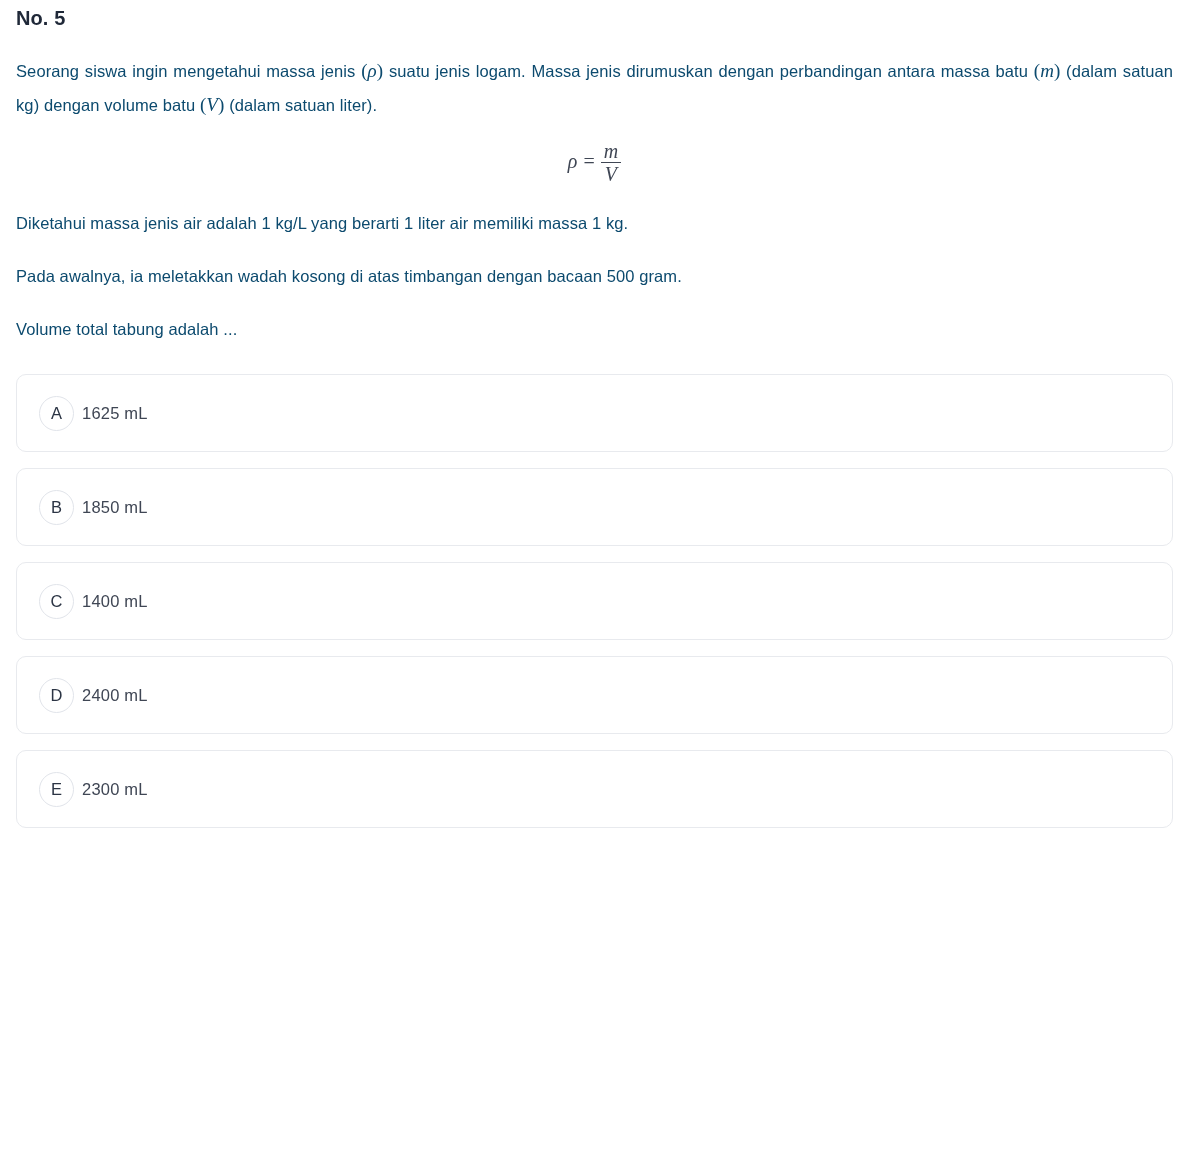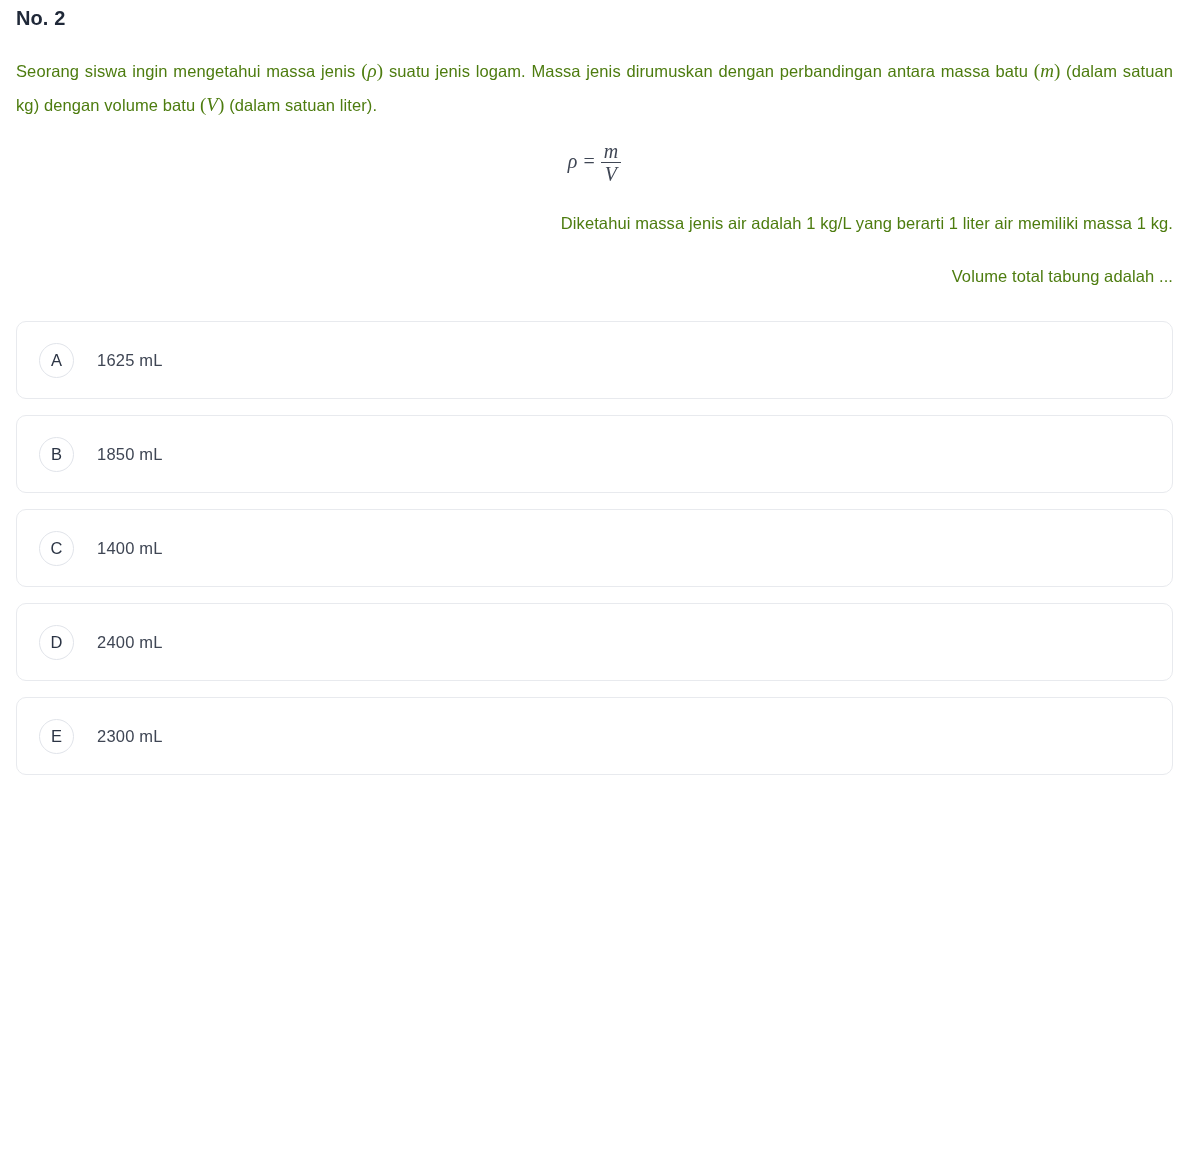--- a/index.html
+++ b/index.html
@@ -33,29 +33,29 @@
     line-height: 28px;
   }
 
   .body-block {
     margin-top: 22px;
   }
 
   .para {
     font-size: 16.5px;
     line-height: 33px;
-    color: #4d7c0f;
+    color: #0c4a6e;
     text-align: justify;
     text-justify: inter-word;
     margin: 0 0 20px 0;
     letter-spacing: 0.1px;
   }
   .para:last-child { margin-bottom: 10px; }
 
-  .para-plain { text-align: right; }
+  .para-plain { text-align: left; }
 
   
   .math-display {
     text-align: center;
     margin: 18px 0 22px 0;
     font-family: "Liberation Serif", "DejaVu Serif", serif;
     font-size: 20px;
     color: #3f4654;
   }
   .mi {
@@ -153,48 +153,49 @@
     border: 1px solid #e1e4ea;
     display: flex;
     align-items: center;
     justify-content: center;
     font-size: 16.5px;
     color: #2b3444;
     background: #fff;
   }
 
   .option-text {
-    margin-left: 23px;
+    margin-left: 8px;
     font-size: 16.5px;
     color: #3f4654;
     letter-spacing: 0.2px;
   }
 </style>
 </head>
 <body>
 
 <div class="page">
 
-  <h1 class="question-title">No. 2</h1>
+  <h1 class="question-title">No. 5</h1>
 
   <div class="body-block">
 
     <p class="para"><span>Seorang siswa ingin mengetahui massa jenis </span><span class="paren-var">(<i>ρ</i>)</span><span> suatu jenis logam. Massa jenis dirumuskan dengan perbandingan antara massa batu </span><span class="paren-var">(<i>m</i>)</span><span> (dalam satuan kg) dengan volume batu </span><span class="paren-var">(<i>V</i>)</span><span> (dalam satuan liter).</span></p>
 
     <div class="math-display">
       <span class="mi">ρ</span><span class="mrel">=</span><span class="frac">
           <span class="num">m</span>
           <span class="bar"></span>
           <span class="den">V</span>
         </span>
     </div>
 
     <p class="para para-plain">Diketahui massa jenis air adalah 1 kg/L yang berarti 1 liter air memiliki massa 1 kg.</p>
 
 
+    <p class="para para-plain">Pada awalnya, ia meletakkan wadah kosong di atas timbangan dengan bacaan 500 gram.</p>
 
 
 
     <p class="para para-plain">Volume total tabung adalah ...</p>
 
   </div>
 
   <div class="options">
 
     <div class="option-card">

